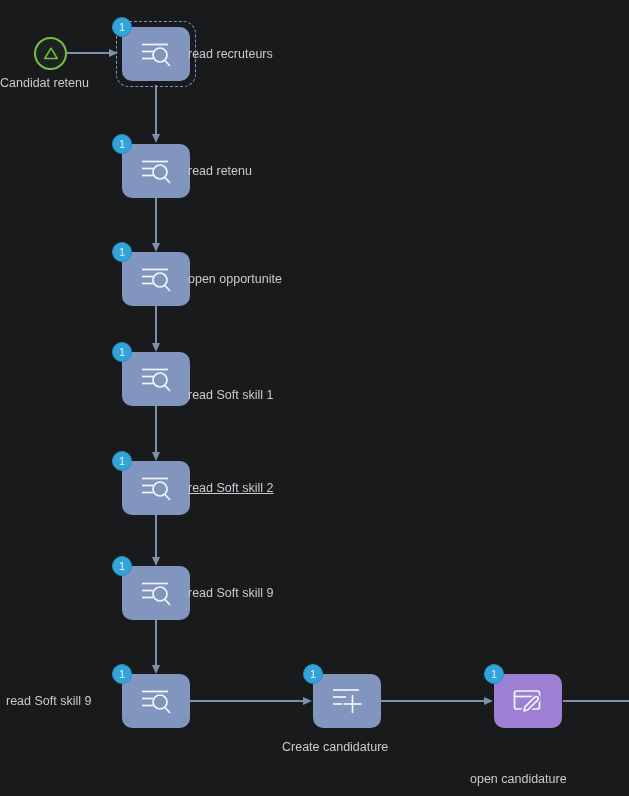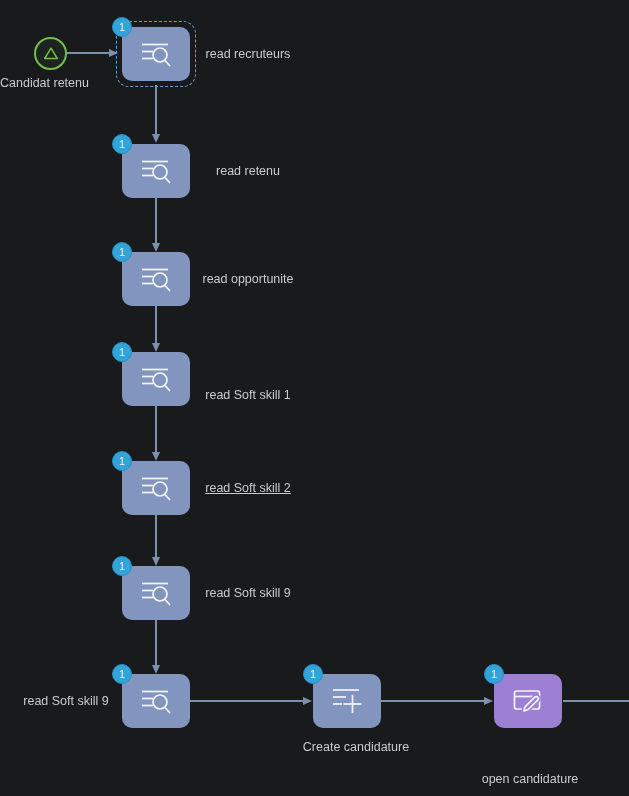--- a/index.html
+++ b/index.html
@@ -95,21 +95,21 @@
   }
 
   
   .node-label {
     position: absolute;
     color: #c9cbce;
     font-size: 12.5px;
     line-height: 15px;
     white-space: nowrap;
   }
-  .lbl-center { width: 120px; text-align: center; }
+  .lbl-center { width: 120px; }
 </style>
 </head>
 <body>
 
 <div class="canvas">
 
   <div class="hline" style="left:66px; top:52px; width:43px;"></div>
   <div class="arrow-right" style="left:109px; top:49px;"></div>
 
   <div class="vline" style="left:155px; top:85px; height:49px;"></div>
@@ -172,21 +172,21 @@
   <div class="node" style="left:122px; top:252px;">
     <span class="badge">1</span>
     <svg width="32" height="27" viewBox="0 0 32 27" fill="none" stroke="#f2f5f8" stroke-width="1.7">
       <path d="M2 3.5 H28"></path>
         <path d="M2 10.5 H13"></path>
         <path d="M2 17.5 H13"></path>
       <circle cx="20" cy="14" r="7"></circle>
         <path d="M25 19.5 L30 25"></path>
     </svg>
   </div>
-  <div class="node-label lbl-center" style="left:188px; top:272px;">read opportunite</div>
+  <div class="node-label lbl-center" style="left:188px; top:272px;">open opportunite</div>
 
   <div class="node" style="left:122px; top:352px;">
     <span class="badge">1</span>
     <svg width="32" height="27" viewBox="0 0 32 27" fill="none" stroke="#f2f5f8" stroke-width="1.7">
       <path d="M2 3.5 H28"></path>
         <path d="M2 10.5 H13"></path>
         <path d="M2 17.5 H13"></path>
       <circle cx="20" cy="14" r="7"></circle>
         <path d="M25 19.5 L30 25"></path>
     </svg>
@@ -232,21 +232,21 @@
   <div class="node" style="left:313px; top:674px;">
     <span class="badge">1</span>
     <svg width="32" height="28" viewBox="0 0 32 28" fill="none" stroke="#f2f5f8" stroke-width="1.7">
       <path d="M2 3 H28"></path>
         <path d="M2 10 H15"></path>
         <path d="M2 17 H11"></path>
       <path d="M21.5 8 V26"></path>
         <path d="M12.5 17 H30.5"></path>
     </svg>
   </div>
-  <div class="node-label lbl-center" style="left:296px; top:740px;">Create candidature</div>
+  <div class="node-label lbl-center" style="left:282px; top:740px;">Create candidature</div>
 
   <div class="node purple" style="left:494px; top:674px;">
     <span class="badge">1</span>
     <svg width="31" height="27" viewBox="0 0 31 27" fill="none">
       <g stroke="#f2f5f8" stroke-width="1.7">
         <rect x="1.5" y="3" width="25" height="18" rx="2"></rect>
         <path d="M1.5 8.5 H26.5"></path>
       </g>
       <g transform="translate(9.5,7) scale(0.72)">
         <path d="M17 3a2.828 2.828 0 1 1 4 4L7.5 20.5 2 22l1.5-5.5L17 3z" fill="none" stroke="#9d80d4" stroke-width="7"></path>

